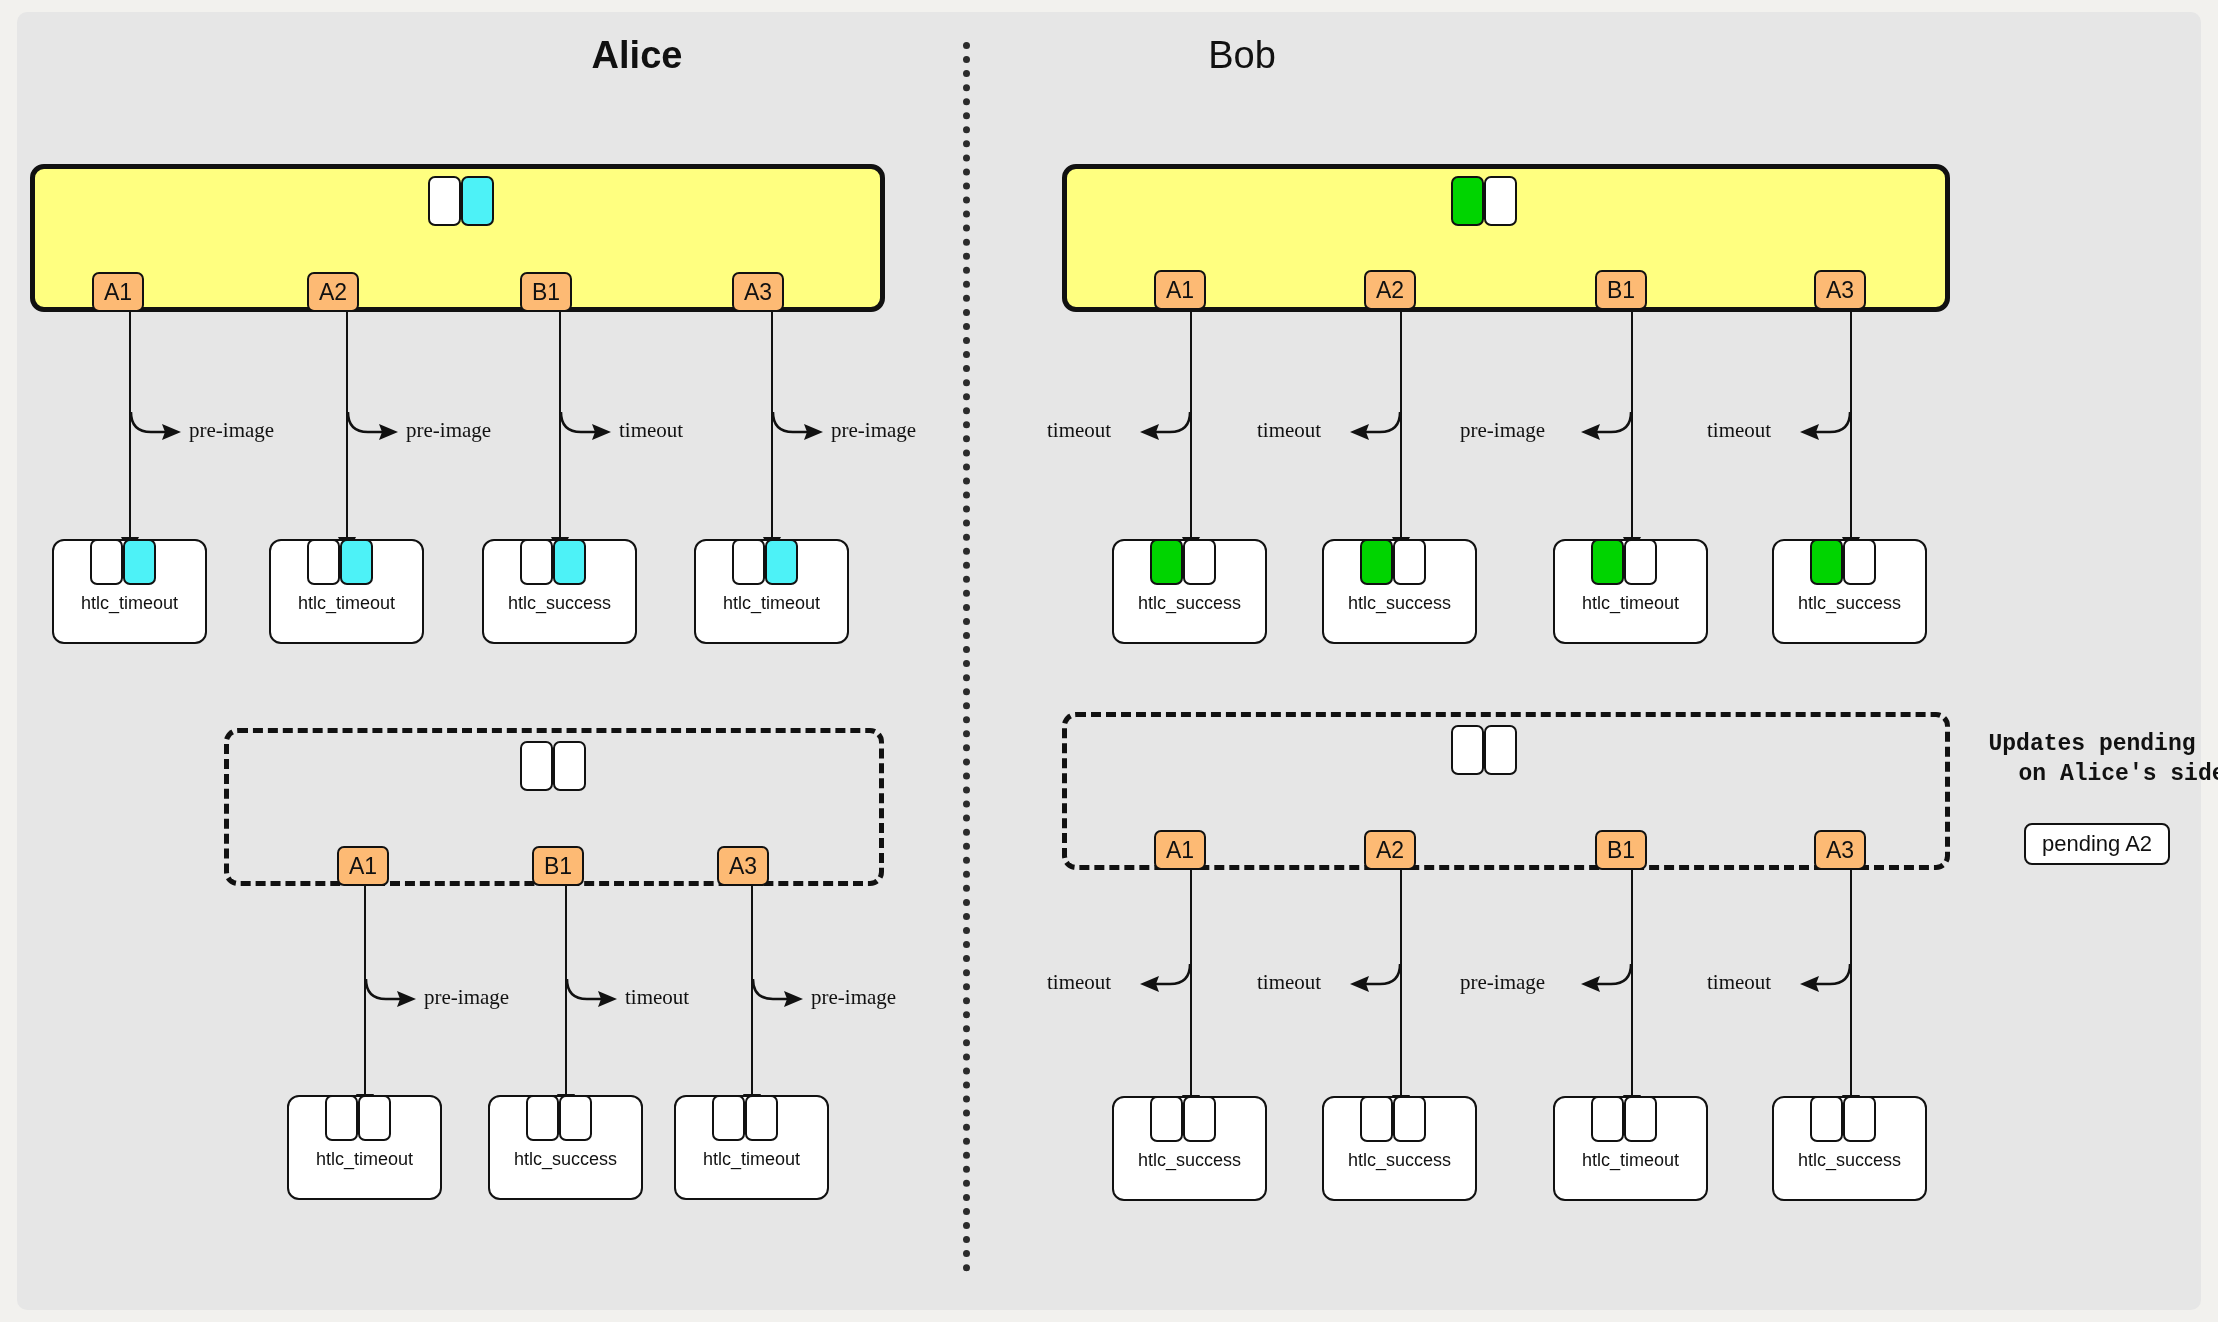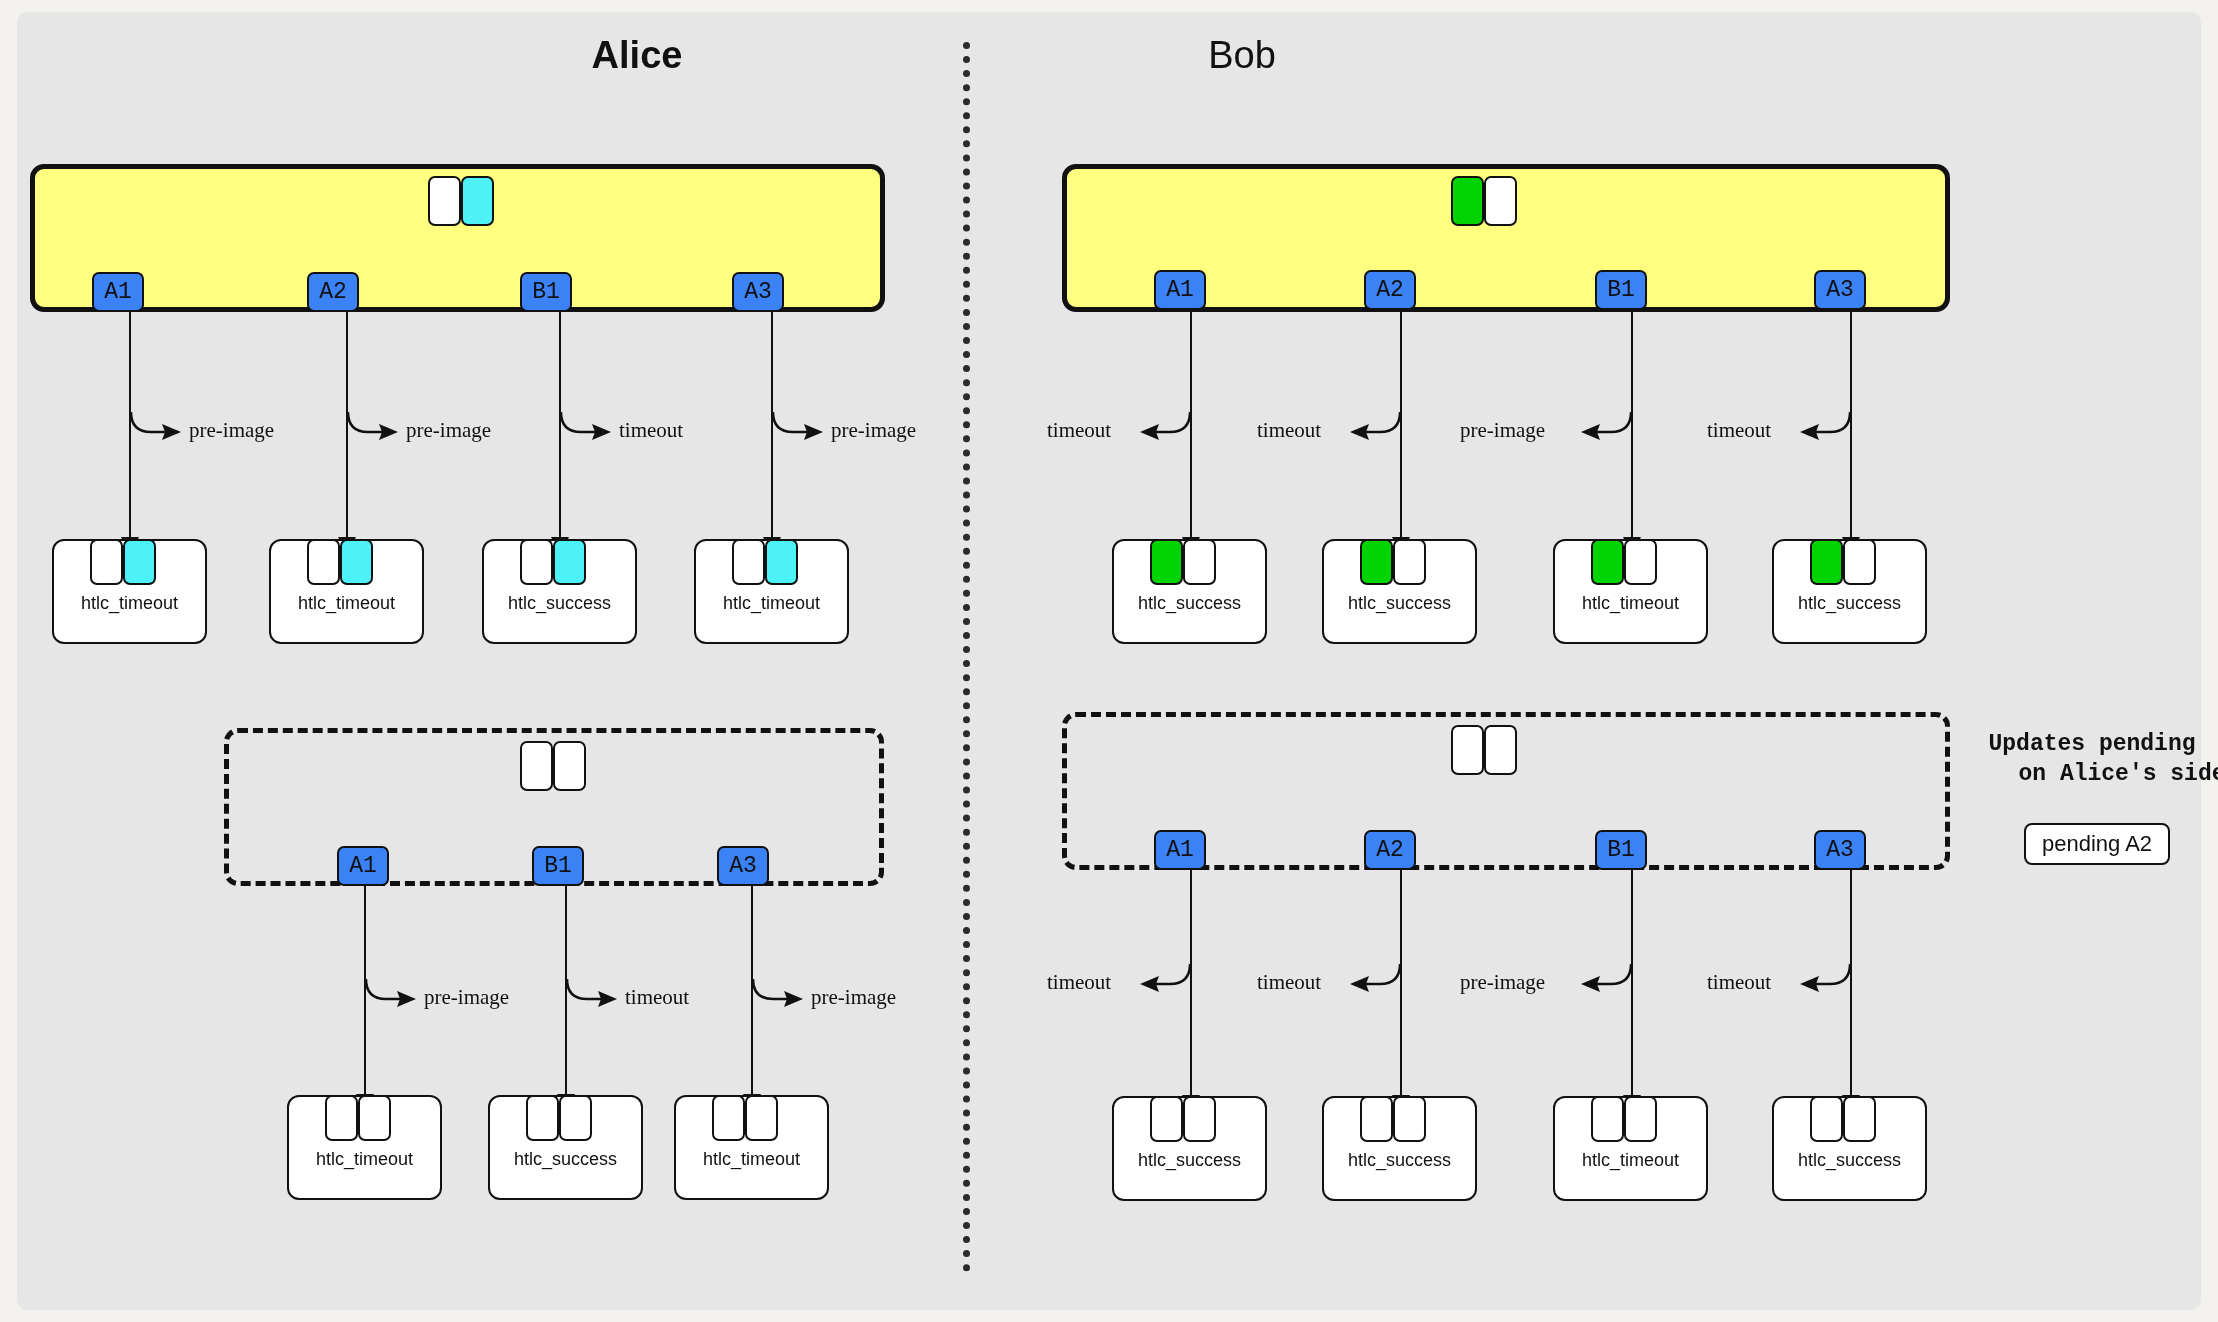--- a/index.html
+++ b/index.html
@@ -64,28 +64,27 @@
     background:#ffffff;
   }
   .bal-cell.cyan{background:#4df2f7;}
   .bal-cell.green{background:#00d400;}
   .bal-cell.white{background:#ffffff;}
 
   
   .tab{
     position:absolute;
     width:52px;height:40px;
-    background:#3b82f6;
+    background:#fdba74;
     border:2.5px solid #111;
     border-radius:7px;
     box-sizing:border-box;
     display:flex;align-items:center;justify-content:center;
     font-size:23px;color:#111;
     z-index:5;
-    font-family:Liberation Mono, monospace;
   }
 
   
   .vline{
     position:absolute;
     width:0;
     border-left:2.5px solid #111;
   }
   .arrowhead{
     position:absolute;

